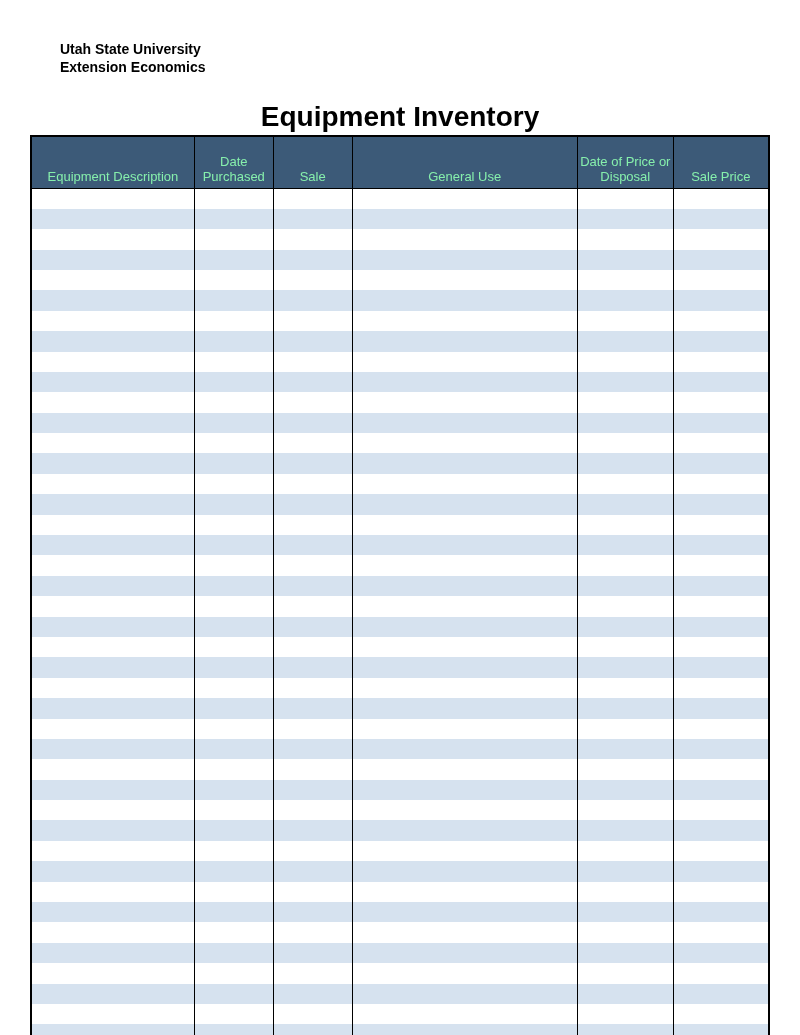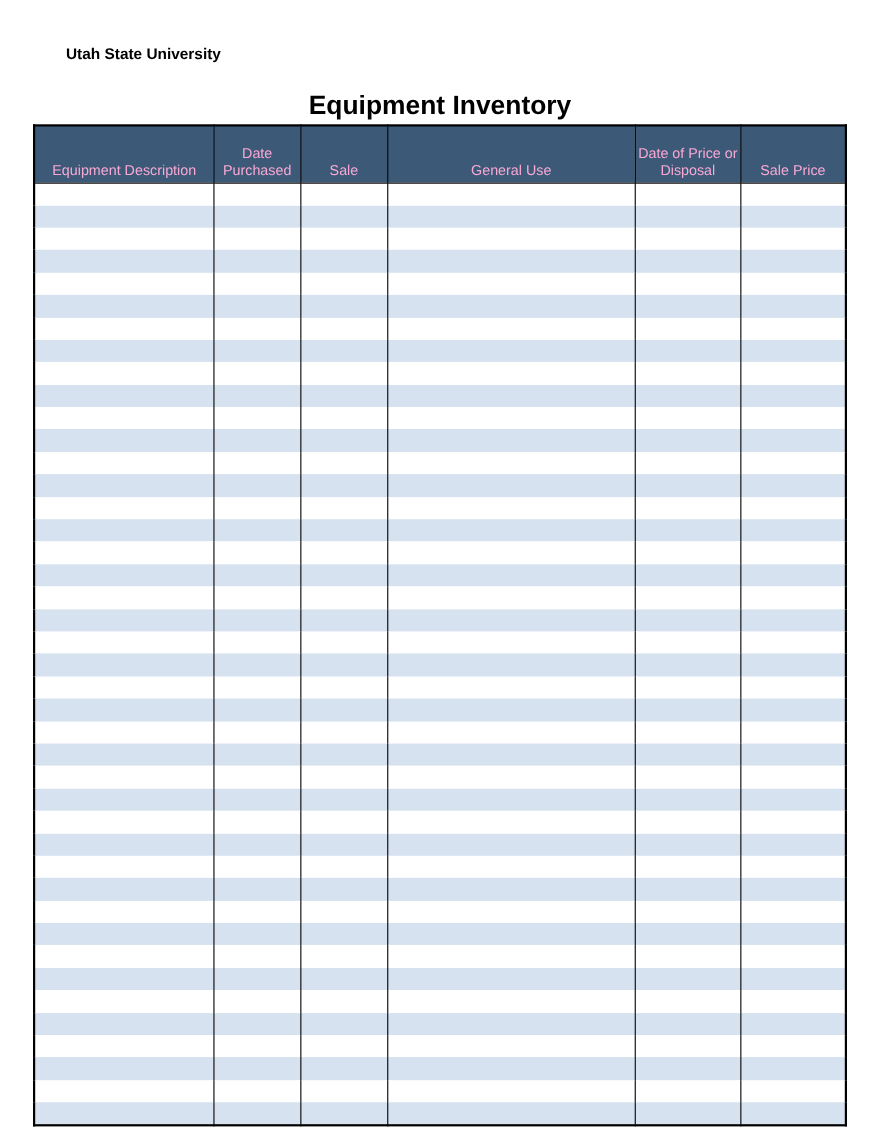--- a/index.html
+++ b/index.html
@@ -15,33 +15,33 @@
   }
   .org-header {
     font-size: 14px;
     font-weight: bold;
     line-height: 1.3;
     margin-left: 30px;
     margin-bottom: 25px;
   }
   .title {
     text-align: center;
-    font-size: 24px;
+    font-size: 28px;
     font-weight: bold;
     margin-bottom: 2px;
   }
   table.inv {
     border-collapse: collapse;
     width: 100%;
     border: 2px solid #000;
     table-layout: fixed;
   }
   table.inv th {
     background: #3c5a78;
-    color: #f9a8d4;
+    color: #86efac;
     font-weight: normal;
     font-size: 13px;
     border: 1px solid #000;
     border-top: none;
     padding: 4px 2px;
     height: 52px;
     vertical-align: bottom;
     text-align: center;
   }
   table.inv th:first-child { border-left: none; }
@@ -62,20 +62,21 @@
   col.c4 { width: 200px; }
   col.c5 { width: 85px;  }
   col.c6 { width: 85px;  }
 </style>
 </head>
 <body>
 
 <div class="page">
   <div class="org-header">
     <div>Utah State University</div>
+    <div>Extension Economics</div>
   </div>
 
   <div class="title">Equipment Inventory</div>
 
   <table class="inv">
     <colgroup>
       <col class="c1">
         <col class="c2">
         <col class="c3">
         <col class="c4">

